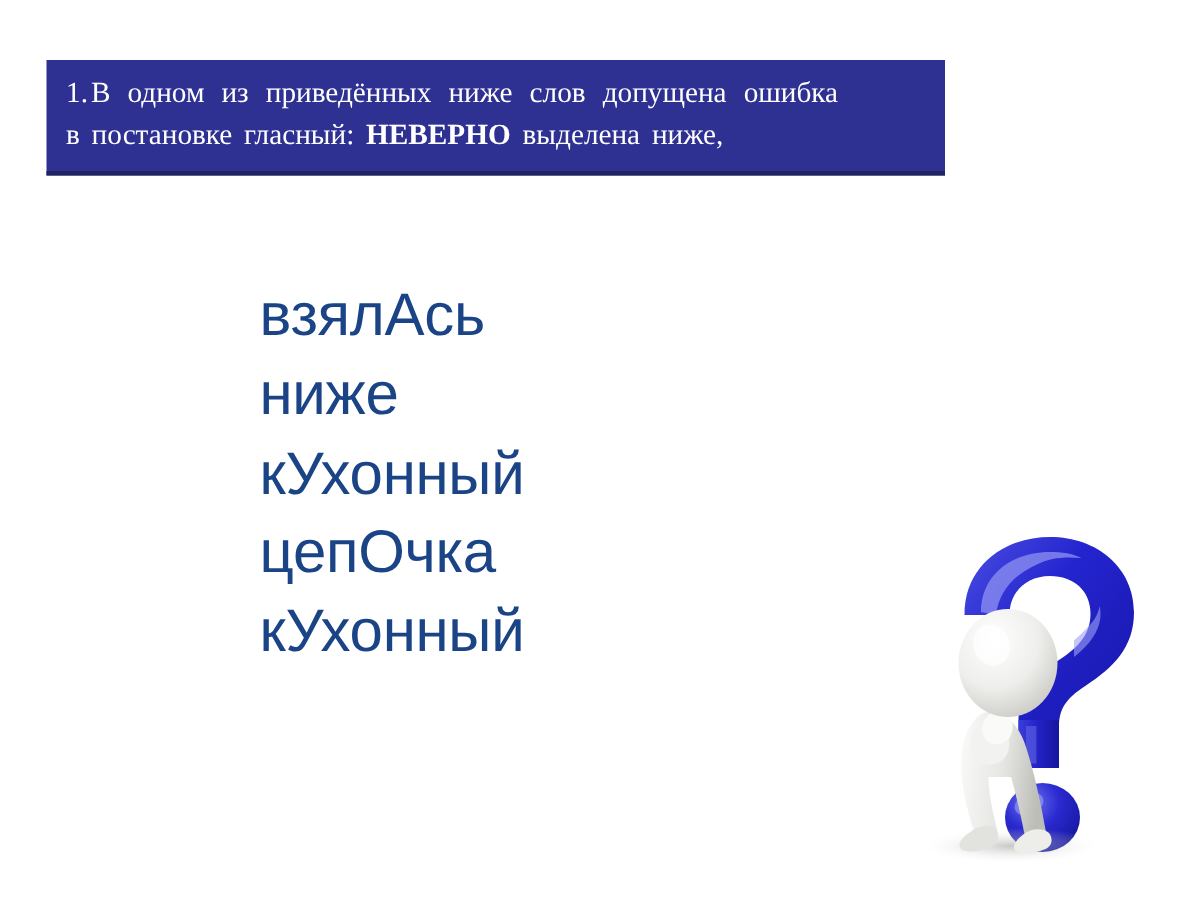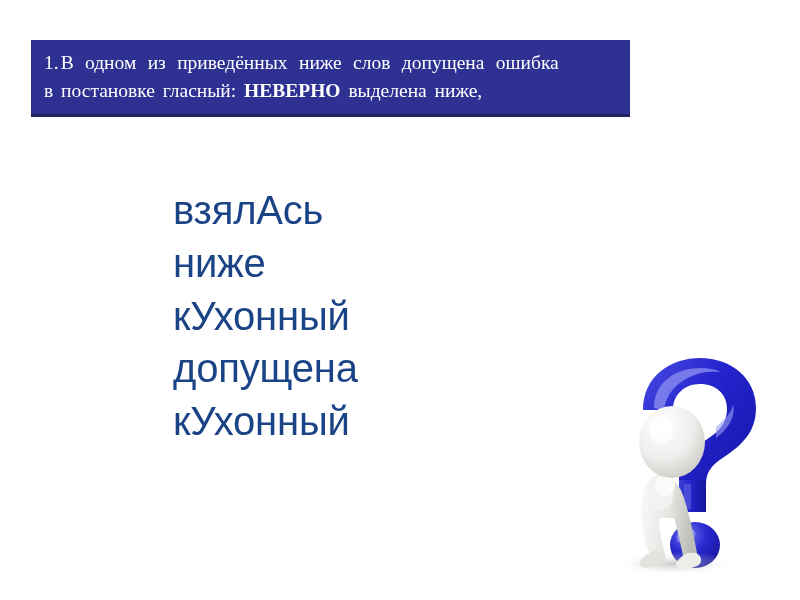--- a/index.html
+++ b/index.html
@@ -101,21 +101,21 @@
       <span>в  постановке  гласный: </span><span class="q-emph">НЕВЕРНО</span><span> выделена ниже,</span>
     </span>
 
 
   </div>
 
   <ul class="word-list">
     <li class="word-item">взялАсь</li>
     <li class="word-item">ниже</li>
     <li class="word-item">кУхонный</li>
-    <li class="word-item">допущена</li>
+    <li class="word-item">цепОчка</li>
     <li class="word-item">кУхонный</li>
   </ul>
 
   <div class="illustration">
     <svg viewBox="0 0 200 226" xmlns="http://www.w3.org/2000/svg" aria-hidden="true">
       <defs>
         <linearGradient id="qmBlue" x1="0" y1="0" x2="1" y2="1">
           <stop offset="0%" stop-color="#4a4ee0"></stop>
           <stop offset="38%" stop-color="#2424cf"></stop>
           <stop offset="78%" stop-color="#1a1ab4"></stop>

